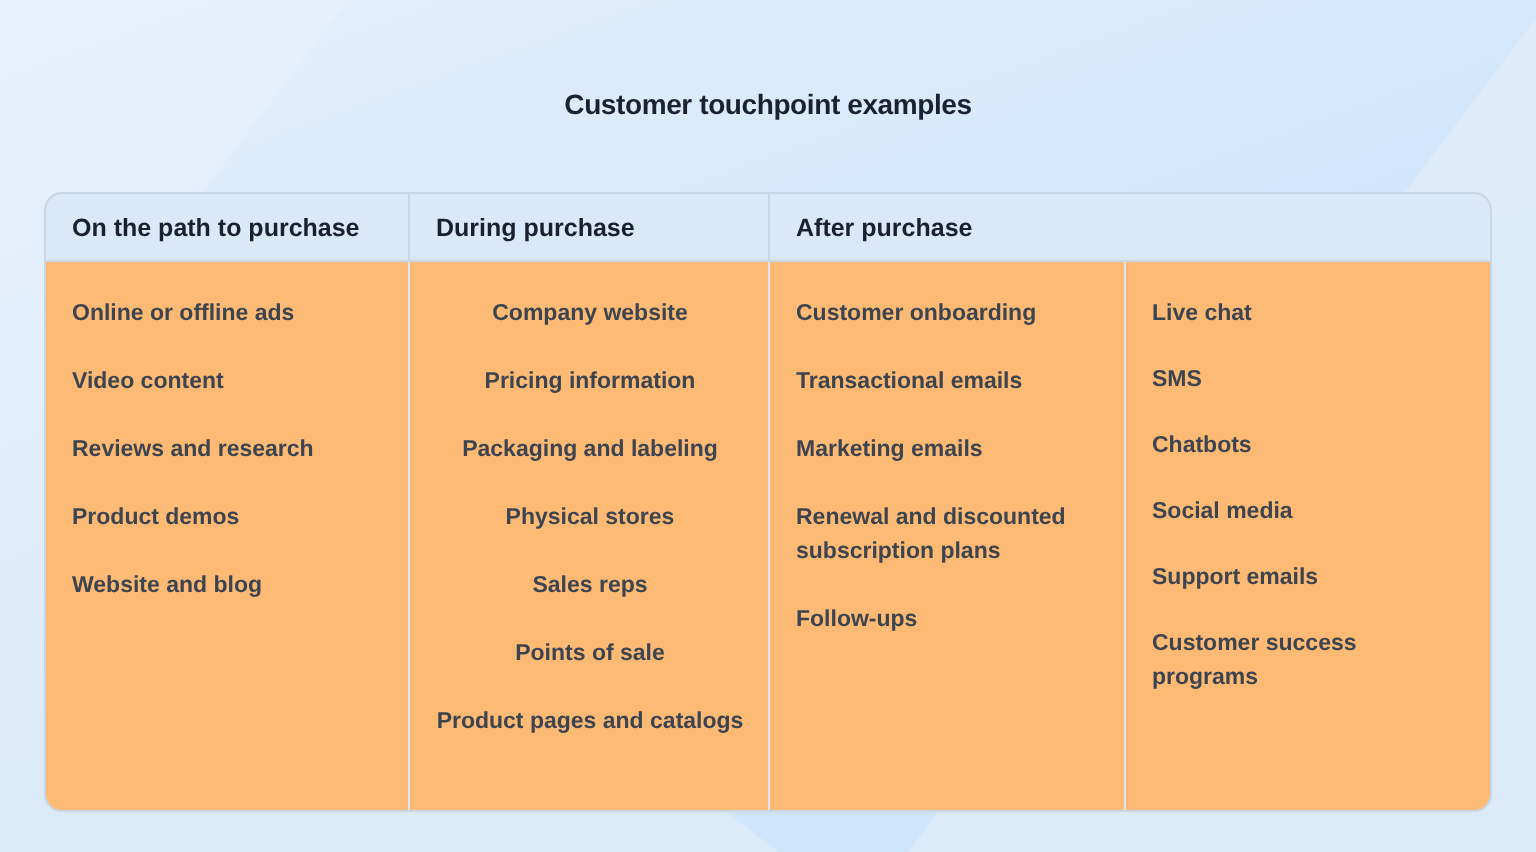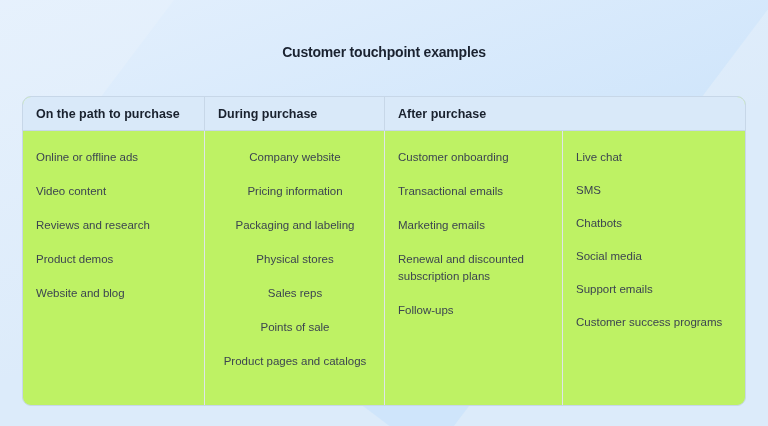--- a/index.html
+++ b/index.html
@@ -53,21 +53,21 @@
     line-height: 28px;
   }
 
   
   #table-card {
     position: absolute;
     left: 22px;
     top: 96px;
     width: 724px;
     height: 310px;
-    background: #bef264;
+    background: #fdba74;
     border: 1px solid #c7d7e8;
     border-radius: 9px;
     box-sizing: border-box;
     overflow: hidden;
     display: flex;
     flex-direction: column;
   }
 
   #table-header-row {
     display: flex;
@@ -92,20 +92,21 @@
   #table-body-row {
     display: flex;
     flex: 1 1 auto;
     min-height: 0;
   }
   .body-cell {
     box-sizing: border-box;
     padding: 18px 12px 10px 13px;
     border-right: 1px solid #dfe5ea;
     overflow: hidden;
+    font-weight: bold;
   }
   .body-cell:last-child { border-right: none; }
 
   .cell-item {
     font-size: 11.5px;
     color: #3c4450;
     line-height: 17px;
     margin-bottom: 17px;
   }
   .cell-item:last-child { margin-bottom: 0; }

